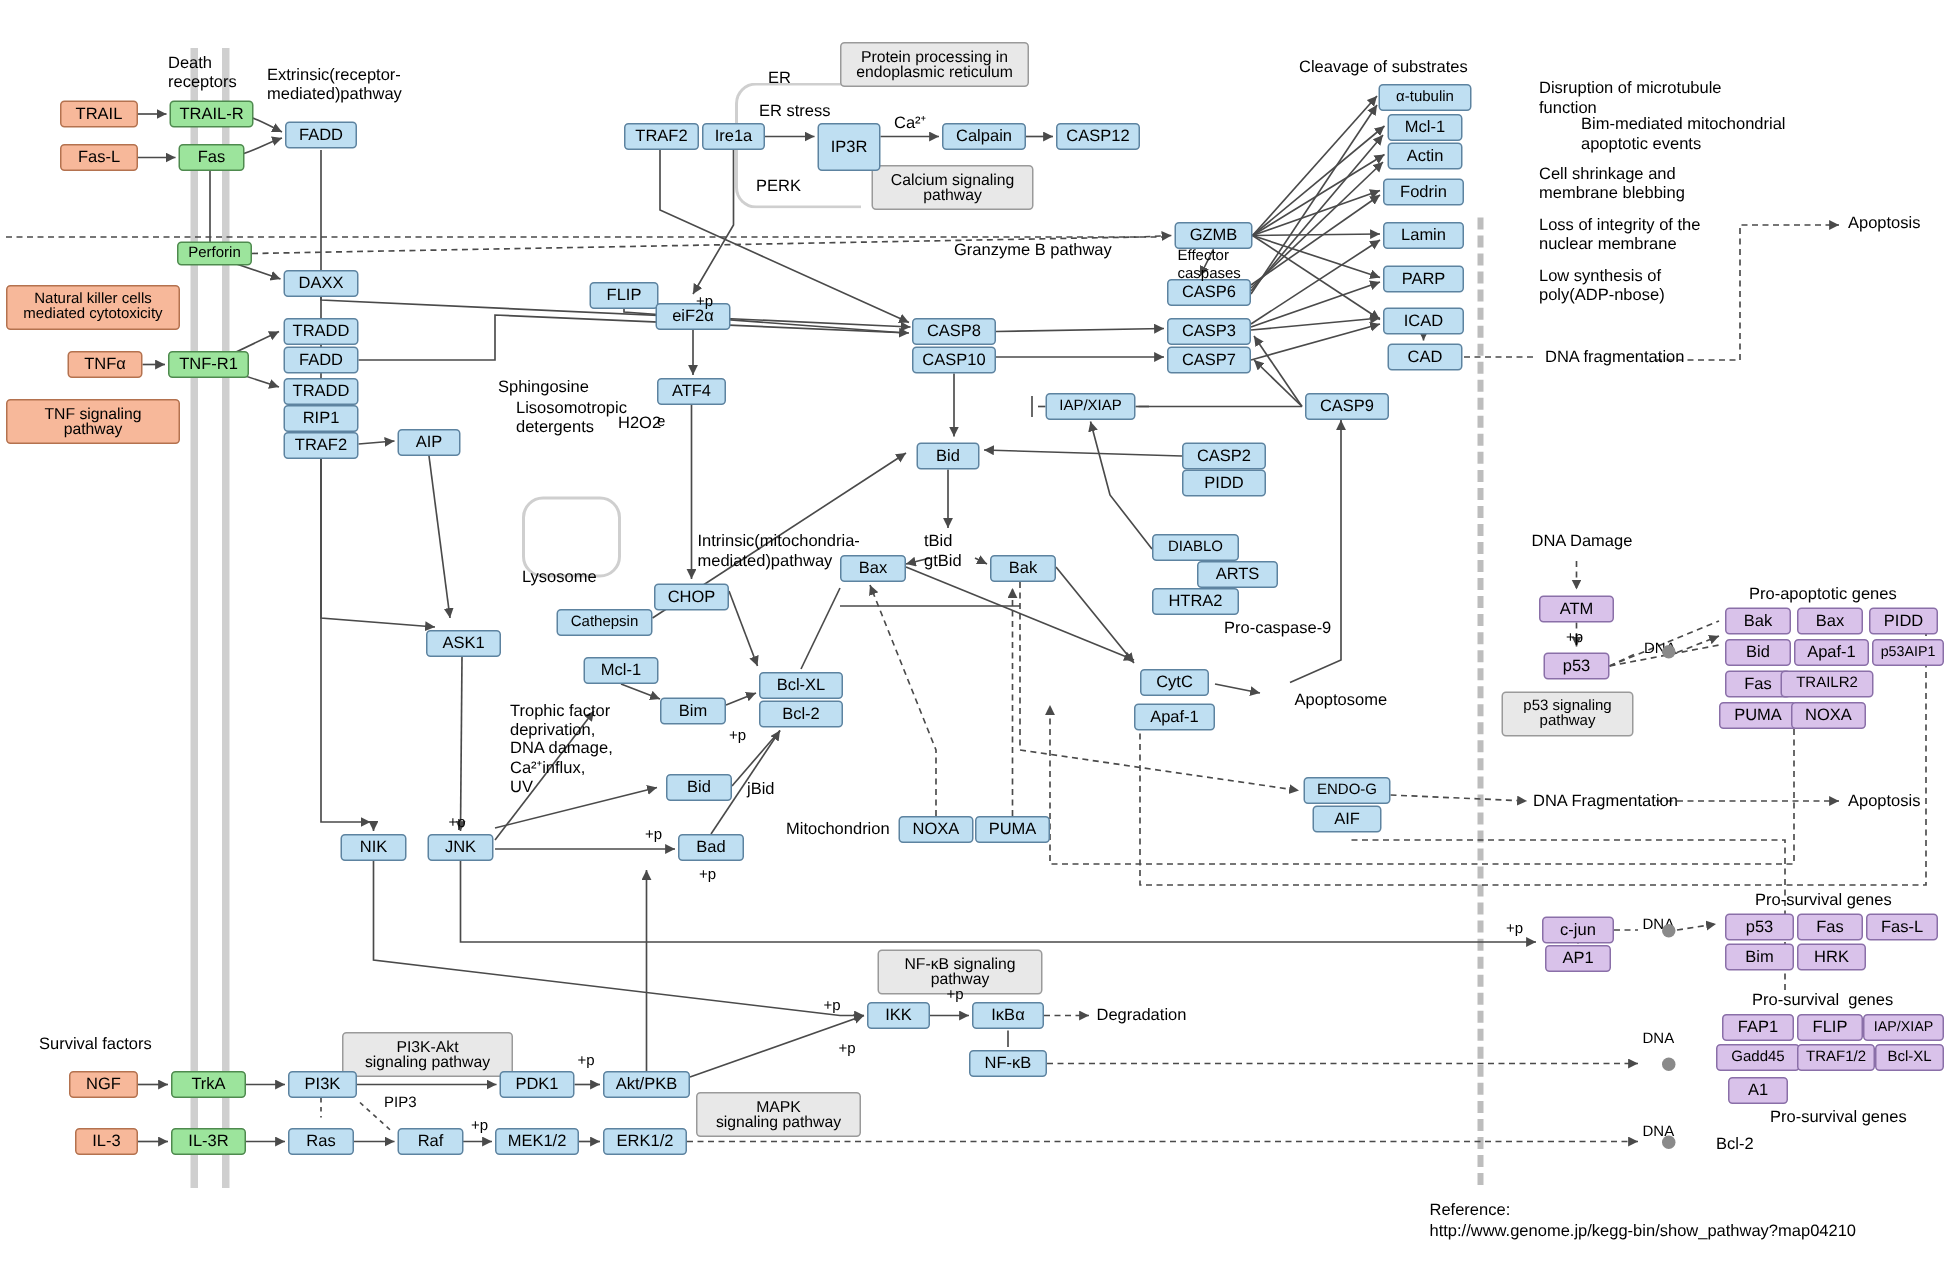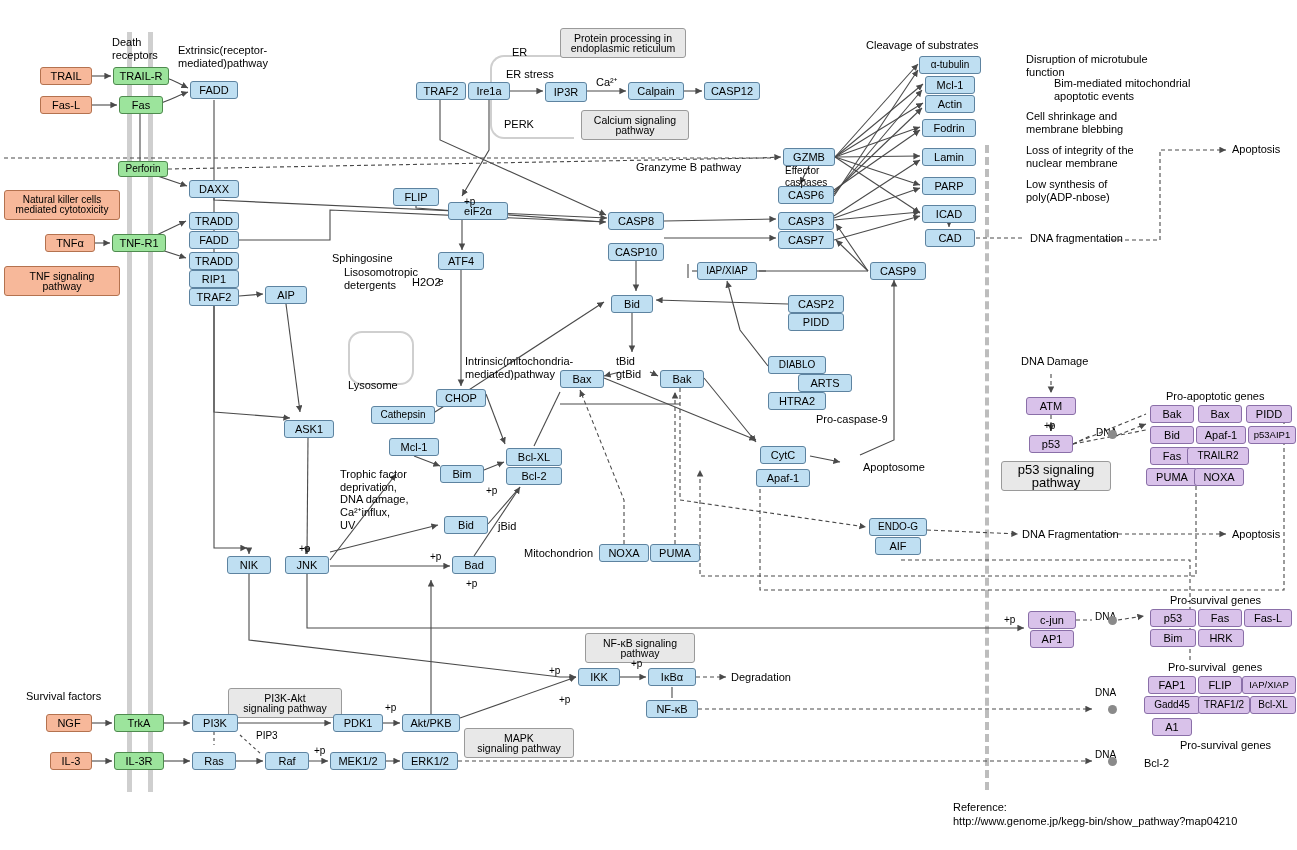--- a/index.html
+++ b/index.html
@@ -214,21 +214,21 @@
 pathway</span>
     </div>
   <div class="node orange" style="left:4px;top:190px;width:116px;height:30px;font-size:10px;">
       <span style="white-space:pre-line;">Natural killer cells
 mediated cytotoxicity</span>
     </div>
   <div class="node orange" style="left:4px;top:266px;width:116px;height:30px;font-size:10.5px;">
       <span style="white-space:pre-line;">TNF signaling
 pathway</span>
     </div>
-  <div class="node gray" style="left:1001px;top:461px;width:110px;height:30px;font-size:13px;">
+  <div class="node gray" style="left:1001px;top:461px;width:88px;height:30px;font-size:10px;">
       <span style="white-space:pre-line;">p53 signaling
 pathway</span>
     </div>
   <div class="node gray" style="left:585px;top:633px;width:110px;height:30px;font-size:10.5px;">
       <span style="white-space:pre-line;">NF-κB signaling
 pathway</span>
     </div>
   <div class="node gray" style="left:228px;top:688px;width:114px;height:30px;font-size:10.5px;">
       <span style="white-space:pre-line;">PI3K-Akt
 signaling pathway</span>
@@ -282,45 +282,45 @@
     </div>
   <div class="node green" style="left:112px;top:234px;width:54px;height:18px;">
       <span>TNF-R1</span>
     </div>
   <div class="node blue" style="left:416px;top:82px;width:50px;height:18px;">
       <span>TRAF2</span>
     </div>
   <div class="node blue" style="left:468px;top:82px;width:42px;height:18px;">
       <span>Ire1a</span>
     </div>
-  <div class="node blue" style="left:545px;top:82px;width:42px;height:20px;">
+  <div class="node blue" style="left:545px;top:82px;width:42px;height:32px;">
       <span>IP3R</span>
     </div>
   <div class="node blue" style="left:628px;top:82px;width:56px;height:18px;">
       <span>Calpain</span>
     </div>
   <div class="node blue" style="left:704px;top:82px;width:56px;height:18px;">
       <span>CASP12</span>
     </div>
   <div class="node blue" style="left:393px;top:188px;width:46px;height:18px;">
       <span>FLIP</span>
     </div>
-  <div class="node blue" style="left:448px;top:202px;width:60px;height:18px;">
+  <div class="node blue" style="left:437px;top:202px;width:50px;height:18px;">
       <span>eiF2α</span>
     </div>
   <div class="node blue" style="left:438px;top:252px;width:46px;height:18px;">
       <span>ATF4</span>
     </div>
   <div class="node blue" style="left:436px;top:389px;width:50px;height:18px;">
       <span>CHOP</span>
     </div>
   <div class="node blue" style="left:608px;top:212px;width:56px;height:18px;">
       <span>CASP8</span>
     </div>
-  <div class="node blue" style="left:608px;top:231px;width:56px;height:18px;margin-top:12px;">
+  <div class="node blue" style="left:608px;top:231px;width:56px;height:18px;">
       <span>CASP10</span>
     </div>
   <div class="node blue" style="left:697px;top:262px;width:60px;height:18px;font-size:10px;">
       <span>IAP/XIAP</span>
     </div>
   <div class="node blue" style="left:870px;top:262px;width:56px;height:18px;">
       <span>CASP9</span>
     </div>
   <div class="node blue" style="left:611px;top:295px;width:42px;height:18px;">
       <span>Bid</span>

